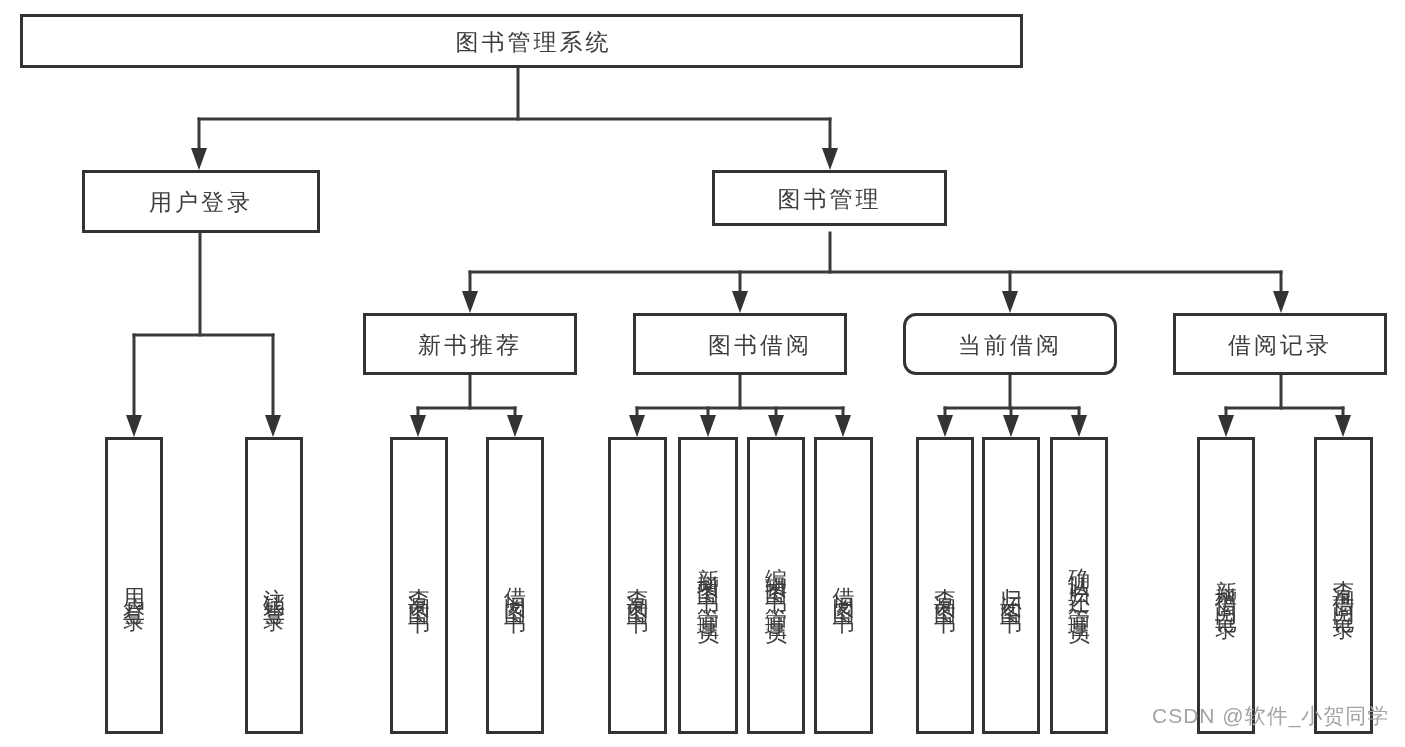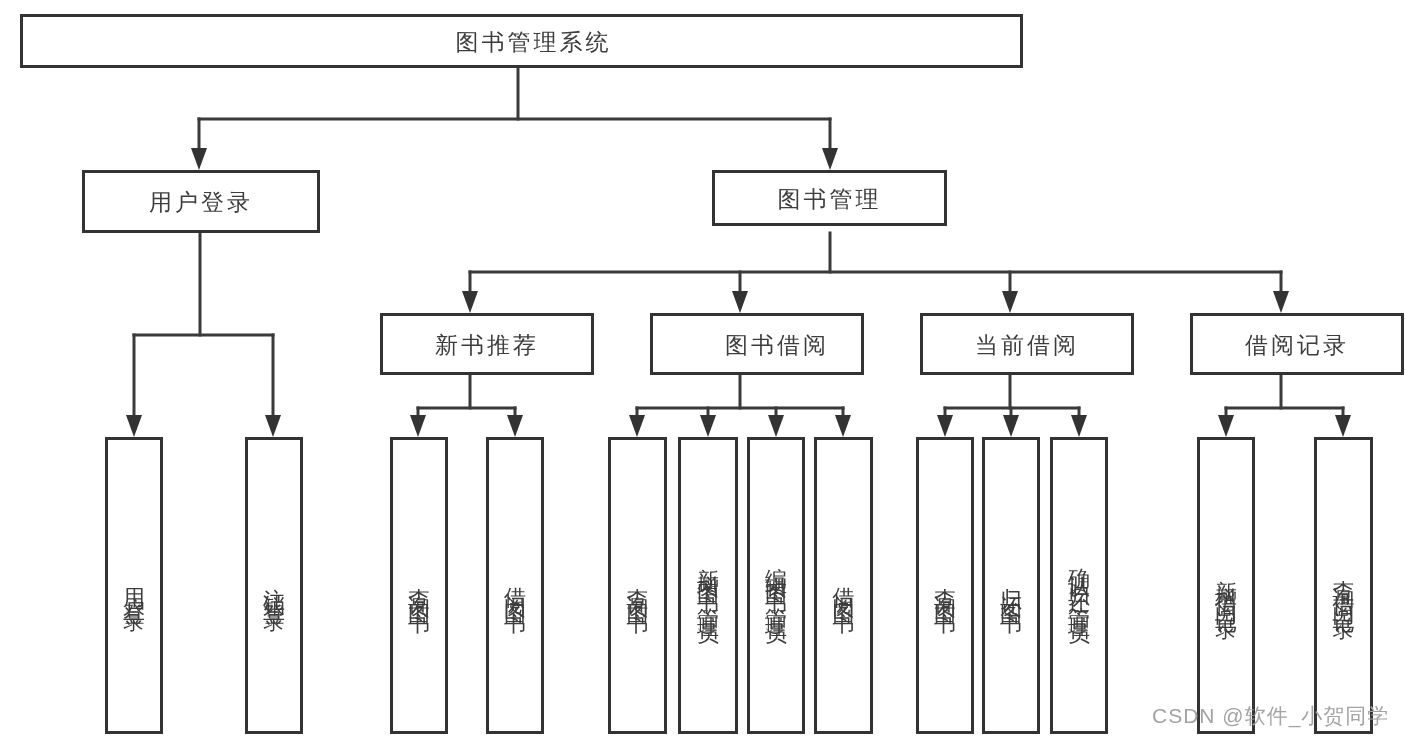--- a/index.html
+++ b/index.html
@@ -41,24 +41,24 @@
   }
   .vbox {
     writing-mode: vertical-rl;
     font-size: 22px;
     letter-spacing: 8px;
     line-height: 1;
   }
   .root-box   { left: 20px;   top: 14px;  width: 1003px; height: 54px; padding-left: 24px; }
   .lv2-login  { left: 82px;   top: 170px; width: 238px;  height: 63px; }
   .lv2-mgmt   { left: 712px;  top: 170px; width: 235px;  height: 56px; }
-  .lv3        { top: 313px; height: 62px; width: 214px; margin-left: 17px; }
+  .lv3        { top: 313px; height: 62px; width: 214px; }
   .lv3-a { left: 363px; }
   .lv3-b { left: 633px; padding-left: 40px; }
-  .lv3-c { left: 903px; }
+  .lv3-c { left: 903px; border-radius: 13px; }
   .lv3-d { left: 1173px; }
   .leaf { top: 437px; height: 297px; width: 58px; }
   .leaf-1  { left: 105px; }
   .leaf-2  { left: 245px; }
   .leaf-3  { left: 390px; }
   .leaf-4  { left: 486px; }
   .leaf-5  { left: 608px; width: 59px; }
   .leaf-6  { left: 678px; width: 60px; }
   .leaf-7  { left: 747px; }
   .leaf-8  { left: 814px; width: 59px; }

